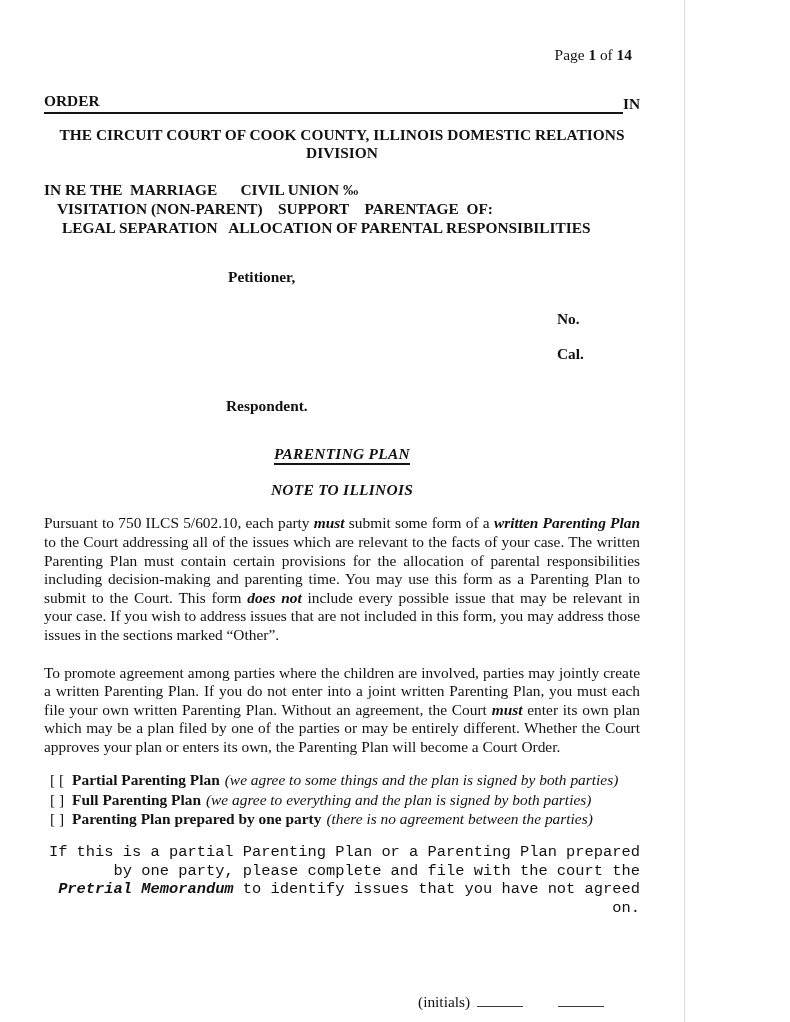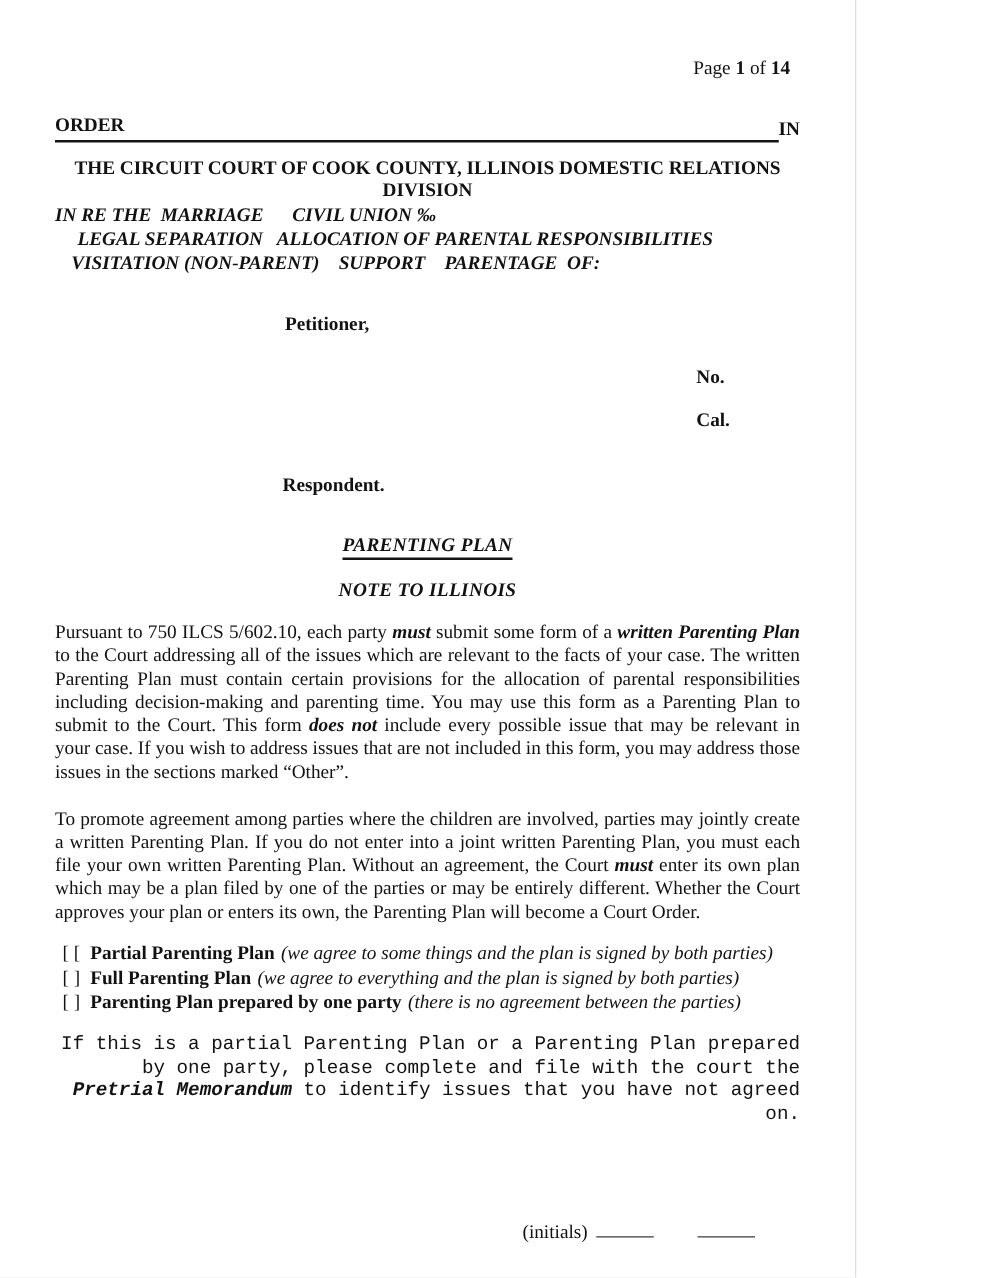--- a/index.html
+++ b/index.html
@@ -40,21 +40,21 @@
   .order-underlined {
     flex: 1;
     display: flex;
     border-bottom: 2px solid #141414;
     padding-bottom: 1px;
   }
   .order-fill { flex: 1; }
 
   .court-title { margin-top: 12px; }
 
-  .caption-block { line-height: 19px; font-style: italic; }
+  .caption-block { margin-top: 17px; line-height: 19px; }
   .cap-indent-1 { padding-left: 18px; }
   .cap-indent-2 { padding-left: 13px; }
 
   .petitioner-line  { margin-top: 31px; padding-left: 184px; }
   .no-line          { margin-top: 24px; padding-left: 513px; }
   .cal-line         { margin-top: 16px; padding-left: 513px; }
   .respondent-line  { margin-top: 33px; padding-left: 182px; }
 
   .main-title { margin-top: 30px; text-align: center; }
   .main-title .title-text {
@@ -103,22 +103,22 @@
       <span class="b">ORDER</span>
       <span class="order-fill"></span>
     </span>
     <span class="b">IN</span>
   </div>
 
   <div class="court-title b center">THE CIRCUIT COURT OF COOK COUNTY, ILLINOIS DOMESTIC RELATIONS DIVISION</div>
 
   <div class="caption-block">
     <div class="b pre">IN RE THE  MARRIAGE      CIVIL UNION ‰</div>
+    <div class="b pre cap-indent-2">VISITATION (NON-PARENT)    SUPPORT    PARENTAGE  OF:</div>
     <div class="b pre cap-indent-1">LEGAL SEPARATION   ALLOCATION OF PARENTAL RESPONSIBILITIES</div>
-    <div class="b pre cap-indent-2">VISITATION (NON-PARENT)    SUPPORT    PARENTAGE  OF:</div>
   </div>
 
   <div class="petitioner-line b">Petitioner,</div>
   <div class="no-line b">No.</div>
   <div class="cal-line b">Cal.</div>
   <div class="respondent-line b">Respondent.</div>
 
   <div class="main-title">
     <span class="title-text">PARENTING PLAN</span>
   </div>

